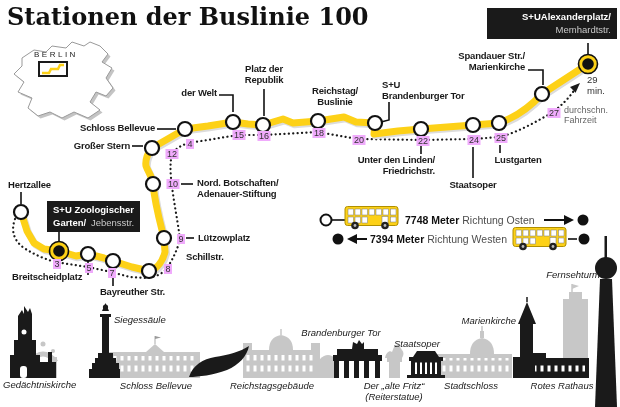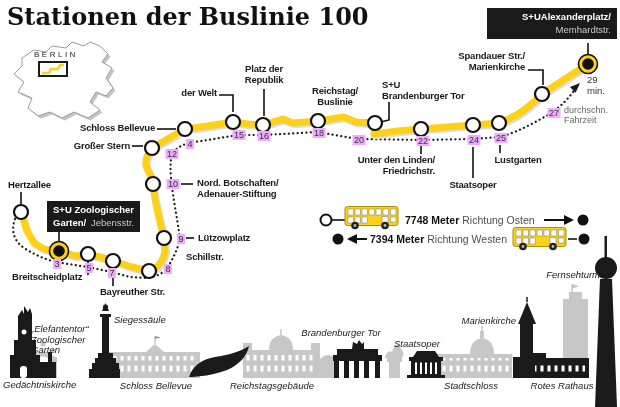--- a/index.html
+++ b/index.html
@@ -321,28 +321,27 @@
   <div class="legend-text" style="left:405px;top:214px;">
     <span>7748 Meter</span>
     <span class="dir">Richtung Osten</span>
   </div>
   <div class="legend-text" style="left:370px;top:233px;">
     <span>7394 Meter</span>
     <span class="dir">Richtung Westen</span>
   </div>
 
   <div class="sky-label" style="left:3px;top:380px;">Gedächtniskirche</div>
-  <div class="sky-label" style="left:31px;top:324px;">
-    <span>„Elefantentor“</span>
-    <span>Zoologischer</span>
-    <span>Garten</span>
-  </div>
   <div class="sky-label" style="left:114px;top:315px;">Siegessäule</div>
   <div class="sky-label center" style="left:108px;top:381px;width:96px;">Schloss Bellevue</div>
   <div class="sky-label center" style="left:226px;top:381px;width:92px;">Reichstagsgebäude</div>
   <div class="sky-label center" style="left:296px;top:328px;width:90px;">Brandenburger Tor</div>
+  <div class="sky-label center" style="left:352px;top:381px;width:84px;">
+    <span>Der „alte Fritz“</span>
+    <span>(Reiterstatue)</span>
+  </div>
   <div class="sky-label center" style="left:388px;top:339px;width:58px;">Staatsoper</div>
   <div class="sky-label center" style="left:435px;top:381px;width:72px;">Stadtschloss</div>
   <div class="sky-label right" style="left:444px;top:316px;width:72px;">Marienkirche</div>
   <div class="sky-label center" style="left:525px;top:381px;width:74px;">Rotes Rathaus</div>
   <div class="sky-label right" style="left:542px;top:270px;width:58px;">Fernsehturm</div>
 
 </div>
 
 </body></html>

